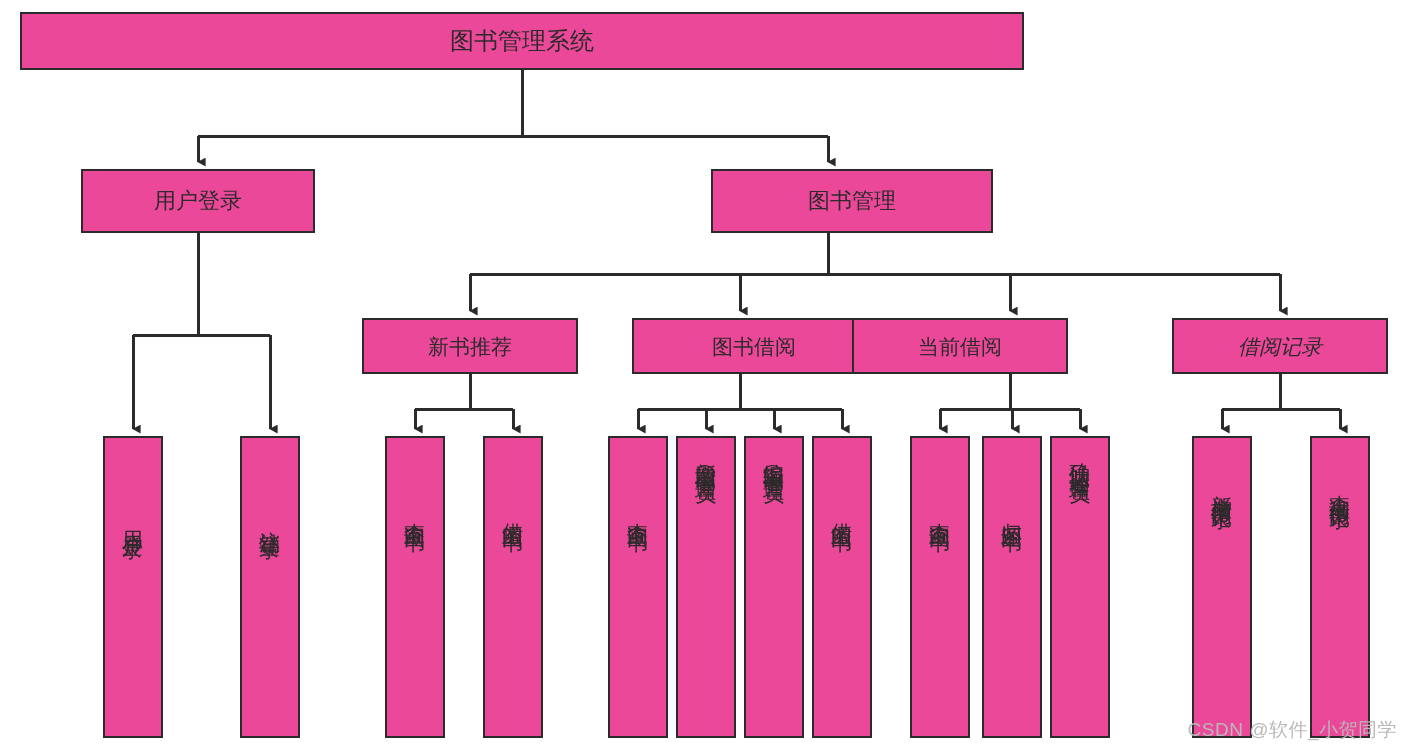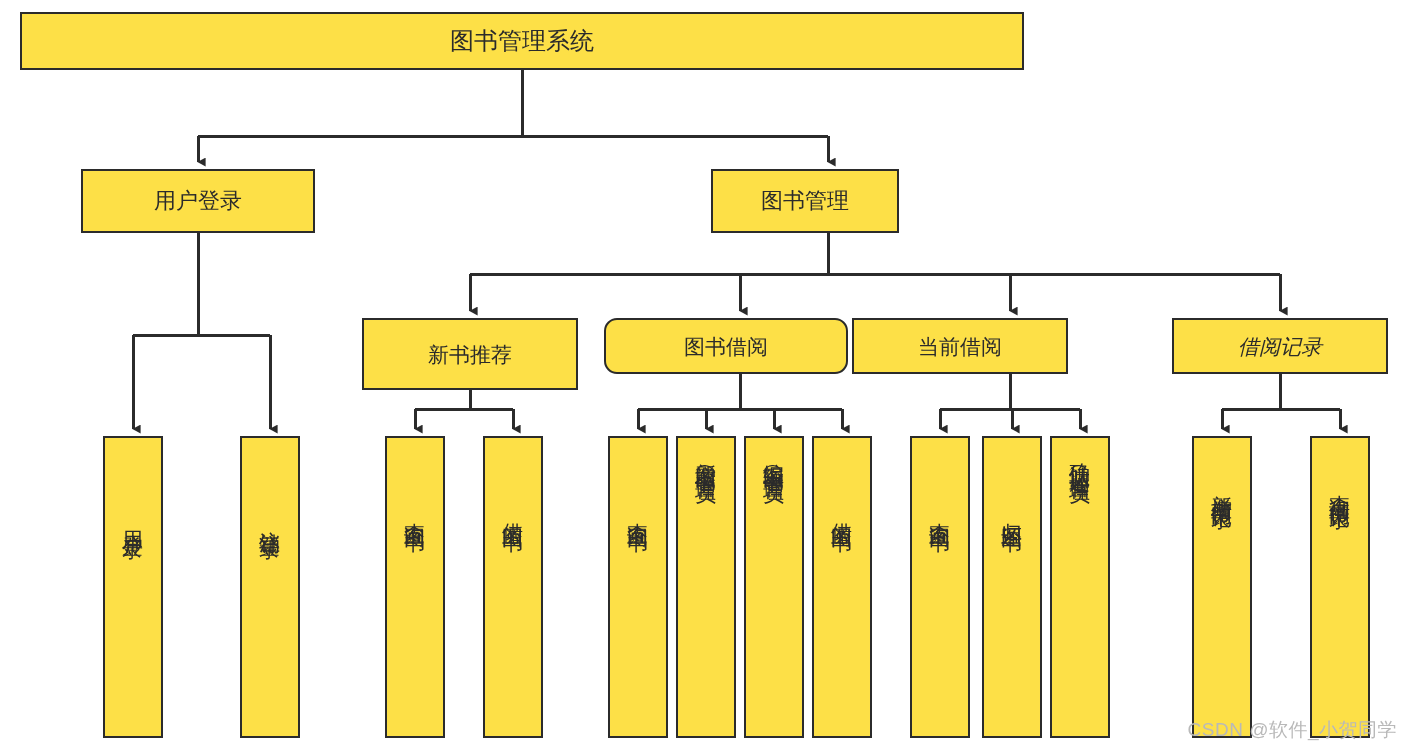--- a/index.html
+++ b/index.html
@@ -4,21 +4,21 @@
 <style>
   html,body{margin:0;padding:0;background:#ffffff;}
   body{
     font-family:"Liberation Sans","DejaVu Sans",sans-serif;
     width:1405px;height:747px;overflow:hidden;position:relative;
   }
   #diagram-root{position:relative;width:1405px;height:747px;background:#fff;}
   svg#tree-svg{position:absolute;left:0;top:0;width:1405px;height:747px;display:block;}
   .node-box{
     position:absolute;box-sizing:border-box;
-    background:#fde047;border:2px solid #2b2b2b;
+    background:#ec4899;border:2px solid #2b2b2b;
     display:flex;align-items:center;justify-content:center;
     color:#2b2b2b;
   }
   .node-box.level-1{font-size:24px;}
   .node-box.level-2{font-size:22px;}
   .node-box.level-3{font-size:21px;}
   .node-box.leaf{
     font-size:21px;
     align-items:flex-start;justify-content:center;
     padding-top:10px;
@@ -93,28 +93,28 @@
     </g>
   </svg>
 
   <div class="node-box level-1" style="left:20px;top:12px;width:1004px;height:58px;">
     <span class="htext">图书管理系统</span>
   </div>
 
   <div class="node-box level-2" style="left:81px;top:169px;width:234px;height:64px;">
     <span class="htext">用户登录</span>
   </div>
-  <div class="node-box level-2" style="left:711px;top:169px;width:188px;height:64px;text-align:right;">
+  <div class="node-box level-2" style="left:711px;top:169px;width:282px;height:64px;text-align:right;">
     <span class="htext">图书管理</span>
   </div>
 
-  <div class="node-box level-3" style="left:362px;top:318px;width:216px;height:72px;">
+  <div class="node-box level-3" style="left:362px;top:318px;width:216px;height:56px;">
     <span class="htext">新书推荐</span>
   </div>
-  <div class="node-box level-3" style="left:604px;top:318px;width:244px;height:56px;border-radius:13px;">
+  <div class="node-box level-3" style="left:632px;top:318px;width:244px;height:56px;">
     <span class="htext">图书借阅</span>
   </div>
   <div class="node-box level-3" style="left:852px;top:318px;width:216px;height:56px;">
     <span class="htext">当前借阅</span>
   </div>
   <div class="node-box level-3" style="left:1172px;top:318px;width:216px;height:56px;font-style:italic;">
     <span class="htext">借阅记录</span>
   </div>
 
   <div class="node-box leaf" style="left:103px;top:436px;width:60px;height:302px;padding-top:76px;">

